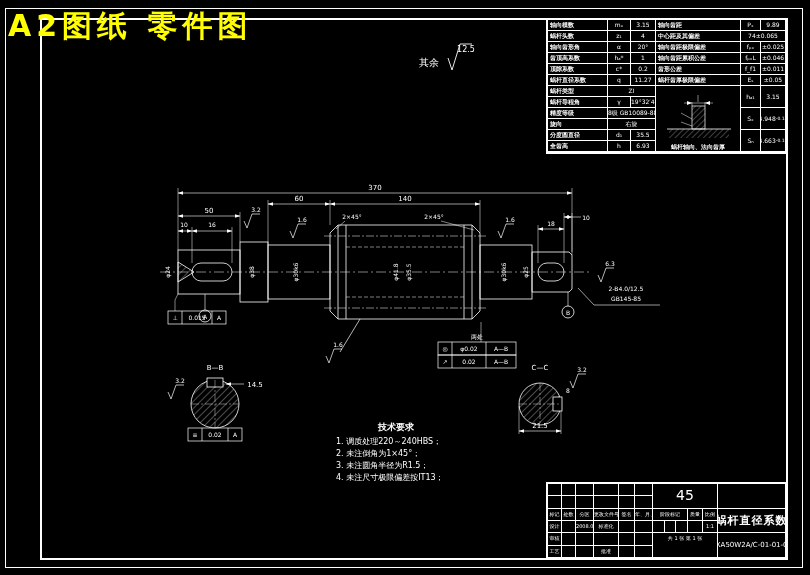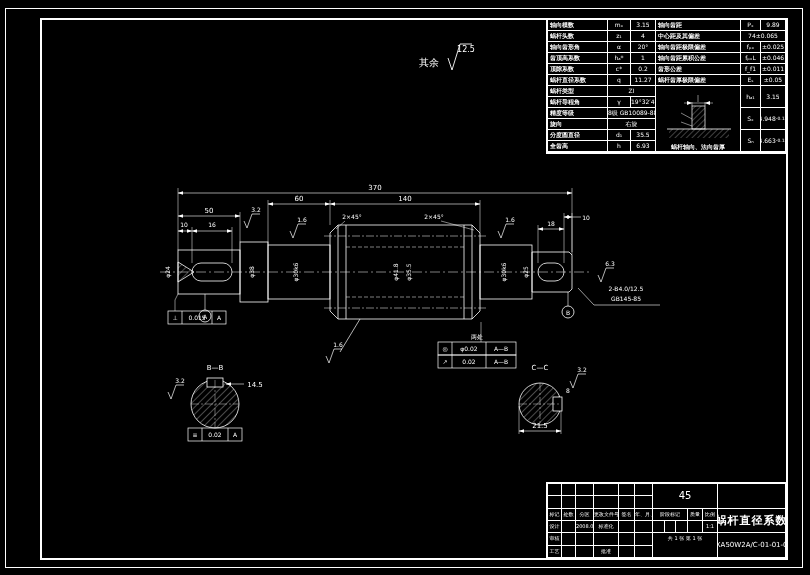--- a/index.html
+++ b/index.html
@@ -20,37 +20,38 @@
   .ptable .lab{text-align:left;padding-left:2px;font-weight:bold}
   .ptable .diagcell{display:flex;flex-direction:column;align-items:center;justify-content:flex-end}
   .ptable .cap{font-size:6px;font-weight:bold;line-height:8px;white-space:nowrap}
   .ptable .valtall{display:flex;align-items:center;justify-content:center}
   .ptable sup{font-size:4.5px}
   
   .tblock{position:absolute;left:546px;top:482px;width:242px;height:78px;border:2px solid #fff;display:grid;
           grid-template-columns:14px 14px 18px 25px 16px 18px 35px 15px 15px 68px;grid-auto-rows:12.35px;z-index:5;background:#000}
   .tblock .c{border-right:1px solid #fff;border-bottom:1px solid #fff;font-size:5px;line-height:11px;
              overflow:hidden;white-space:nowrap;text-align:center;color:#fff}
-  .tblock .mat{font-size:10px;display:flex;align-items:center;justify-content:center}
+  .tblock .mat{font-size:14px;display:flex;align-items:center;justify-content:center}
   .tblock .ttl{font-size:11px;font-weight:bold;display:flex;align-items:center;justify-content:center;letter-spacing:1px}
   .tblock .num{font-size:7px;display:flex;align-items:center;justify-content:center}
   .tblock .split3{display:flex}
   .tblock .split3 div{flex:1;border-right:1px solid #fff}
   .tblock .split3 div:last-child{border-right:none}
   
   .techreq{position:absolute;left:336px;top:421px;z-index:5;color:#fff}
   .tr-title{font-size:9px;font-weight:bold;margin-left:42px;margin-bottom:2px}
   .tr-item{font-size:8px;line-height:12px;white-space:nowrap}
 </style>
 </head>
 <body>
 
 <div class="sheet">
   <div class="frame-outer"></div>
   <div class="frame-inner"></div>
+  <div class="banner">A2图纸  零件图</div>
 
   <svg class="draw" width="810" height="575" viewBox="0 0 810 575">
     <defs>
       <marker id="ma" markerWidth="10" markerHeight="8" refX="8.5" refY="3" orient="auto-start-reverse">
         <path d="M0,0L9,3L0,6z" fill="#fff"></path>
       </marker>
       <pattern id="h" width="5" height="5" patternUnits="userSpaceOnUse" patternTransform="rotate(45)">
         <line x1="0" y1="0" x2="0" y2="5" stroke="#fff" stroke-width="0.6"></line>
       </pattern>
     </defs>
@@ -310,20 +311,27 @@
         <span>4.948</span>
         <sup>-0.13</sup>
       </div>
       <div class="c valtall" style="grid-area: 11 / 5 / span 2;">Sₙ</div>
       <div class="c valtall" style="grid-area: 11 / 6 / span 2;">
         <span>4.663</span>
         <sup>-0.12</sup>
       </div>
     </div>
 
+  <div class="techreq">
+    <div class="tr-title">技术要求</div>
+    <div class="tr-item">1. 调质处理220～240HBS；</div>
+    <div class="tr-item">2. 未注倒角为1×45°；</div>
+    <div class="tr-item">3. 未注圆角半径为R1.5；</div>
+    <div class="tr-item">4. 未注尺寸极限偏差按IT13；</div>
+  </div>
 
   <div class="tblock" id="tblock">
       <div class="c" style="grid-area: 1 / 1;"></div>
       <div class="c" style="grid-area: 1 / 2;"></div>
       <div class="c" style="grid-area: 1 / 3;"></div>
       <div class="c" style="grid-area: 1 / 4;"></div>
       <div class="c" style="grid-area: 1 / 5;"></div>
       <div class="c" style="grid-area: 1 / 6;"></div>
       <div class="c" style="grid-area: 2 / 1;"></div>
       <div class="c" style="grid-area: 2 / 2;"></div>

